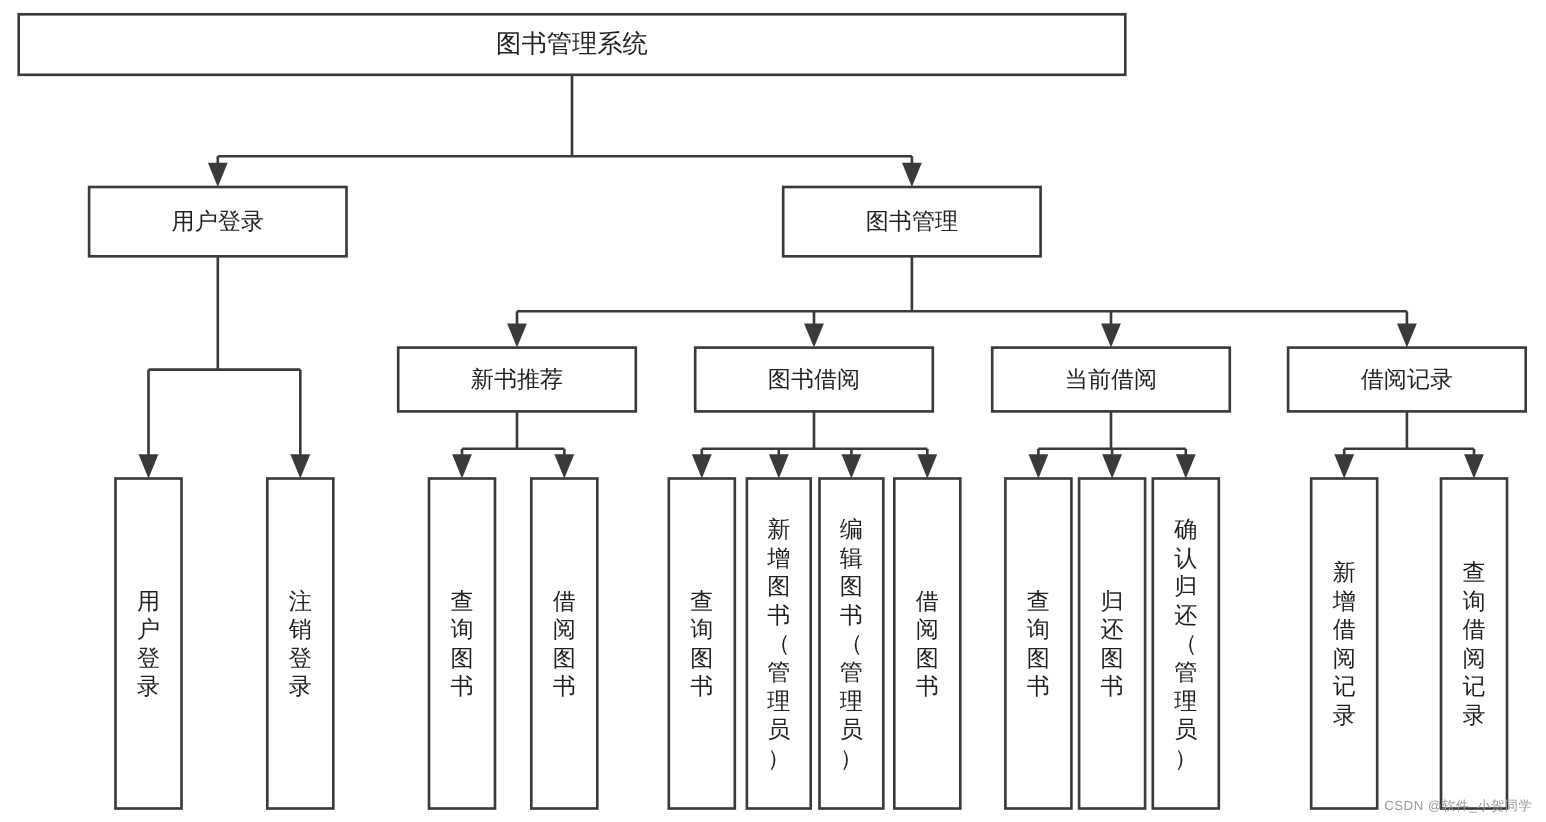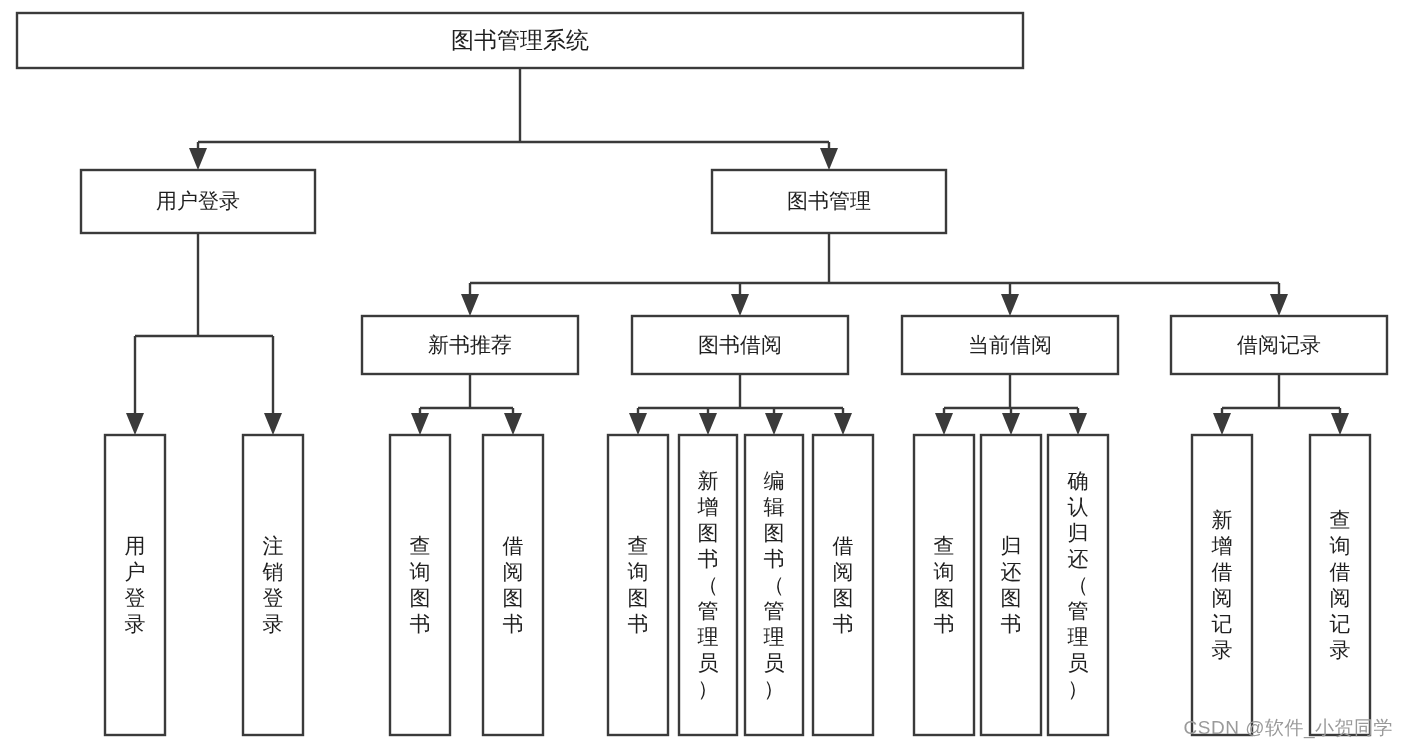--- a/index.html
+++ b/index.html
@@ -47,21 +47,21 @@
   }
   .arrow-head {
     fill: #3a3a3a;
     stroke: none;
   }
   .watermark {
     position: absolute;
     right: 12px;
     bottom: 6px;
     font-family: "Liberation Sans", "DejaVu Sans", sans-serif;
-    font-size: 19px;
+    font-size: 12px;
     color: #9a9a9a;
     letter-spacing: 0.5px;
     white-space: nowrap;
     pointer-events: none;
     margin-left: 25px;
   }
 </style>
 </head>
 <body>
 

